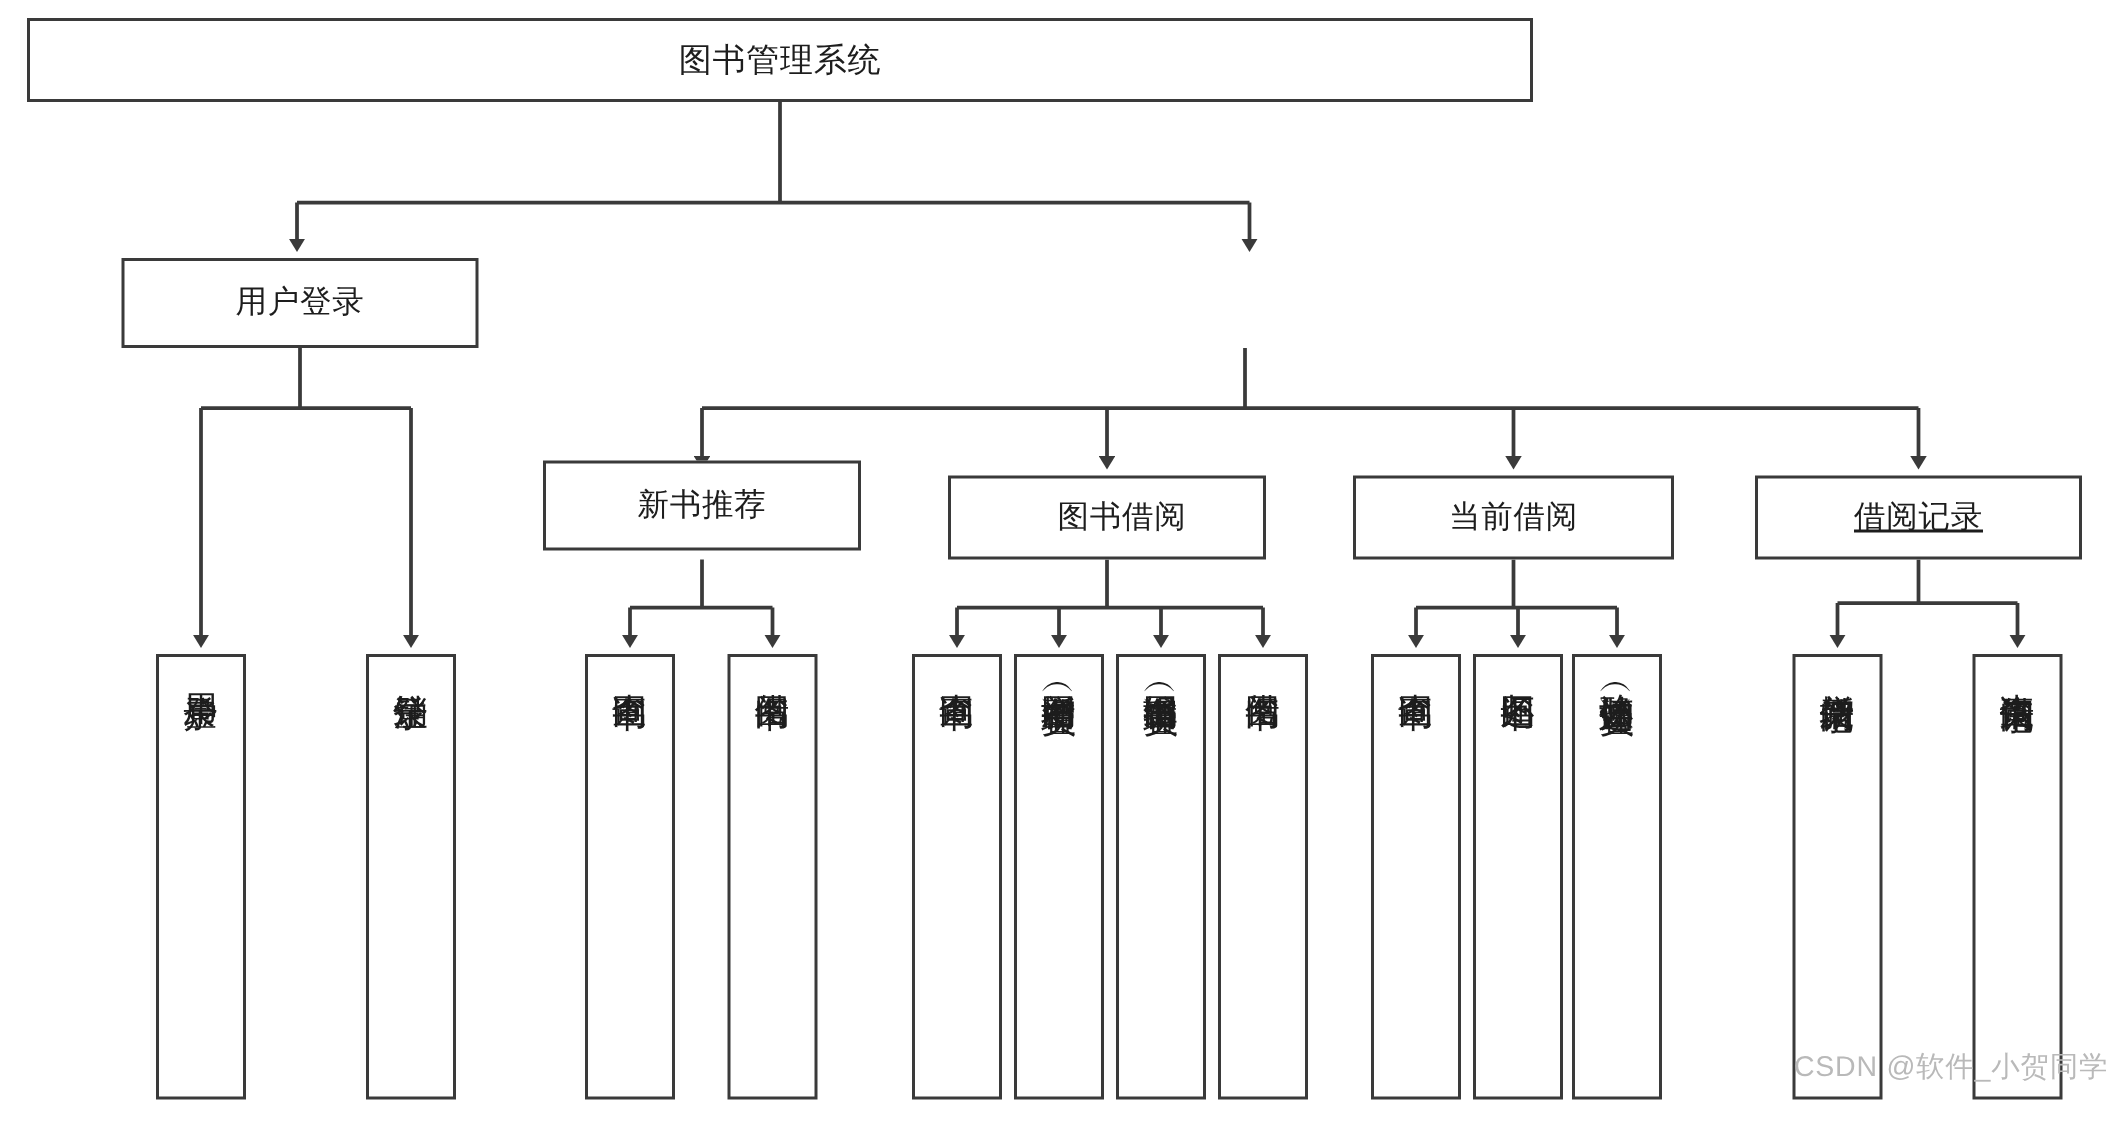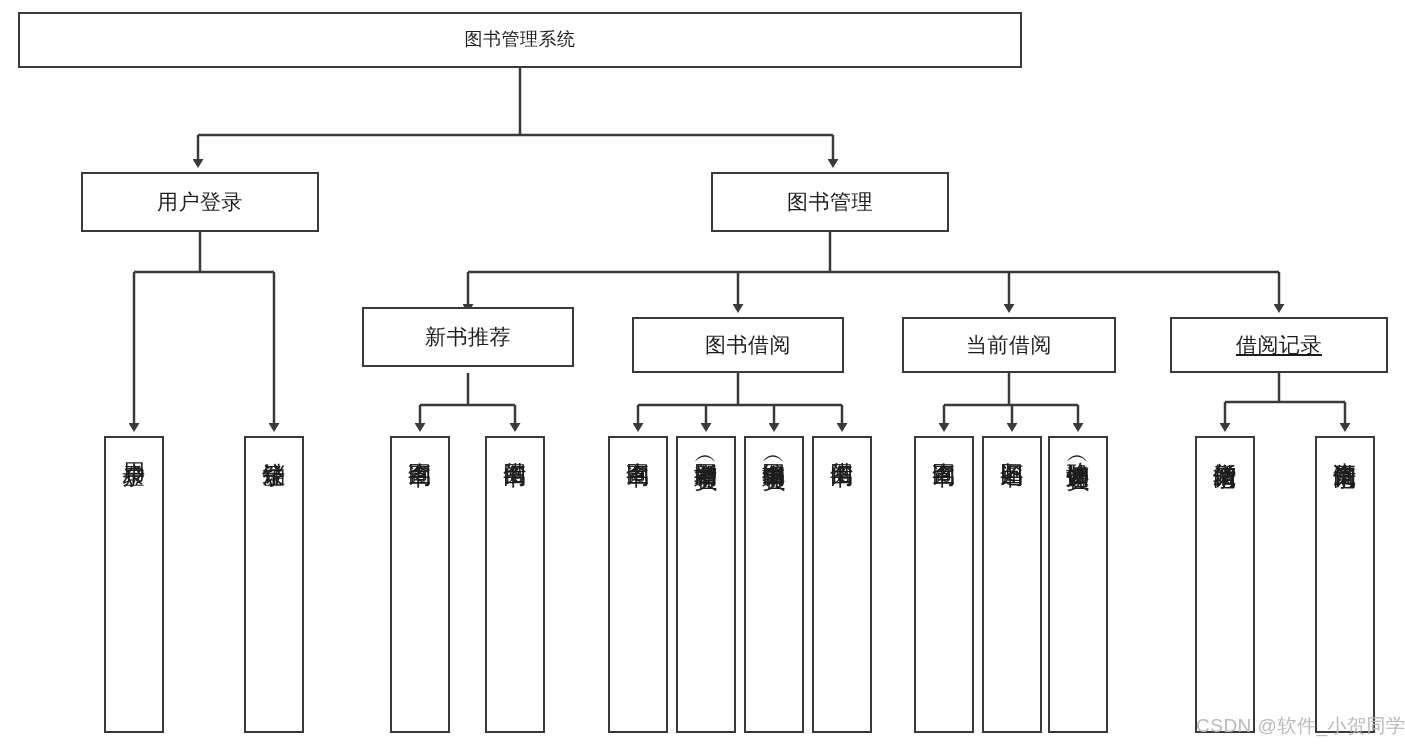--- a/index.html
+++ b/index.html
@@ -40,21 +40,21 @@
     text-align: center;
     line-height: 1.18;
     white-space: nowrap;
   }
   
   .node.horiz .lbl {
     font-size: 21px;
     letter-spacing: 0.5px;
   }
   .node.root .lbl {
-    font-size: 18px;
+    font-size: 22px;
   }
   
   .node.vert {
     align-items: flex-start;
     justify-content: center;
     padding-top: 6px;
   }
   .node.vert .lbl {
     writing-mode: vertical-rl;
     text-orientation: upright;
@@ -128,23 +128,20 @@
     </g>
   </svg>
 
   <div class="node horiz root" style="left:18px; top:12px; width:1004px; height:56px;">
     <span class="lbl">图书管理系统</span>
   </div>
 
   <div class="node horiz" style="left:81px; top:172px; width:238px; height:60px;">
     <span class="lbl">用户登录</span>
   </div>
-  <div class="node horiz" style="left:711px; top:172px; width:238px; height:60px;">
-    <span class="lbl">图书管理</span>
-  </div>
 
   <div class="node horiz" style="left:362px; top:307px; width:212px; height:60px;">
     <span class="lbl">新书推荐</span>
   </div>
   <div class="node horiz" style="left:632px; top:317px; width:212px; height:56px;padding-left:20px;">
     <span class="lbl">图书借阅</span>
   </div>
   <div class="node horiz" style="left:902px; top:317px; width:214px; height:56px;">
     <span class="lbl">当前借阅</span>
   </div>
@@ -189,15 +186,15 @@
     <span class="lbl">确认归还（管理员）</span>
   </div>
 
   <div class="node vert" style="left:1195px; top:436px; width:60px; height:297px;">
     <span class="lbl">新增借阅记录</span>
   </div>
   <div class="node vert" style="left:1315px; top:436px; width:60px; height:297px;">
     <span class="lbl">查询借阅记录</span>
   </div>
 
-  <div class="watermark" style="left:1196px; top:713px;">CSDN @软件_小贺同学</div>
+  <div class="watermark" style="left:1196px; top:698px;">CSDN @软件_小贺同学</div>
 
 </div>
 
 </body></html>

